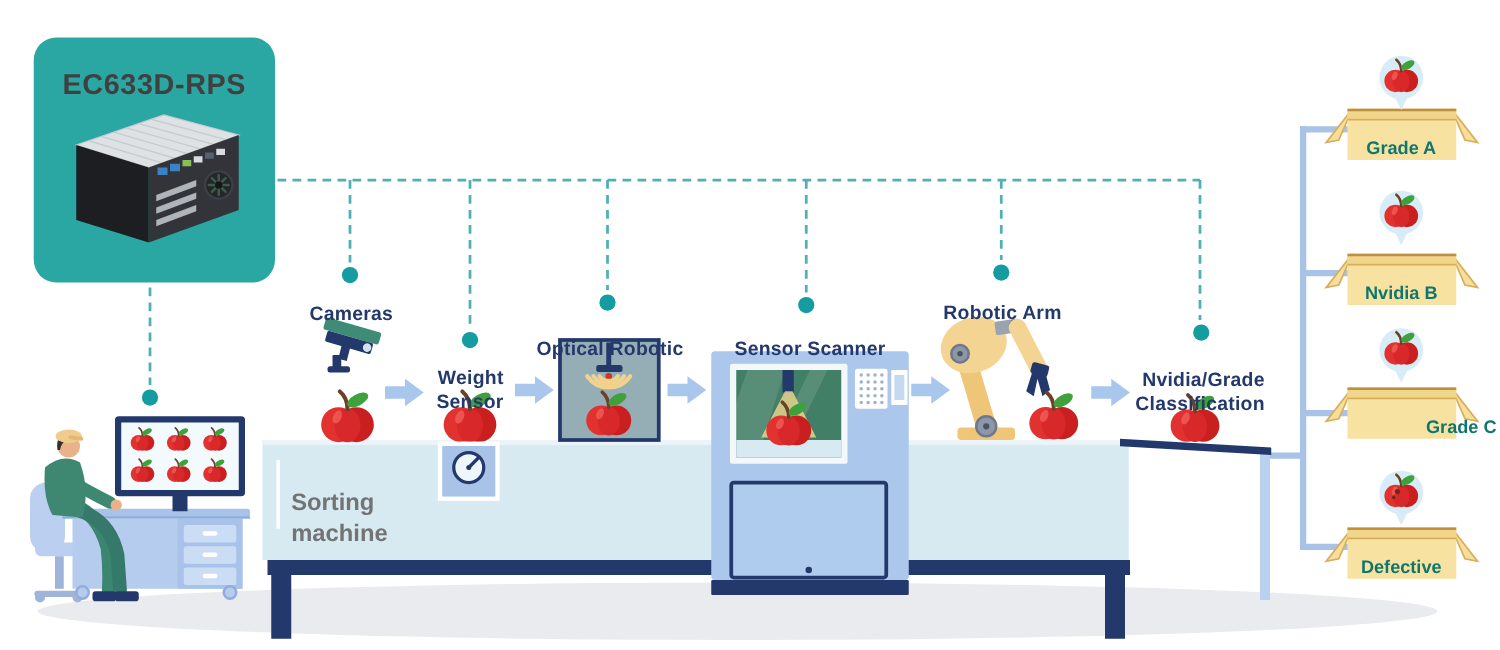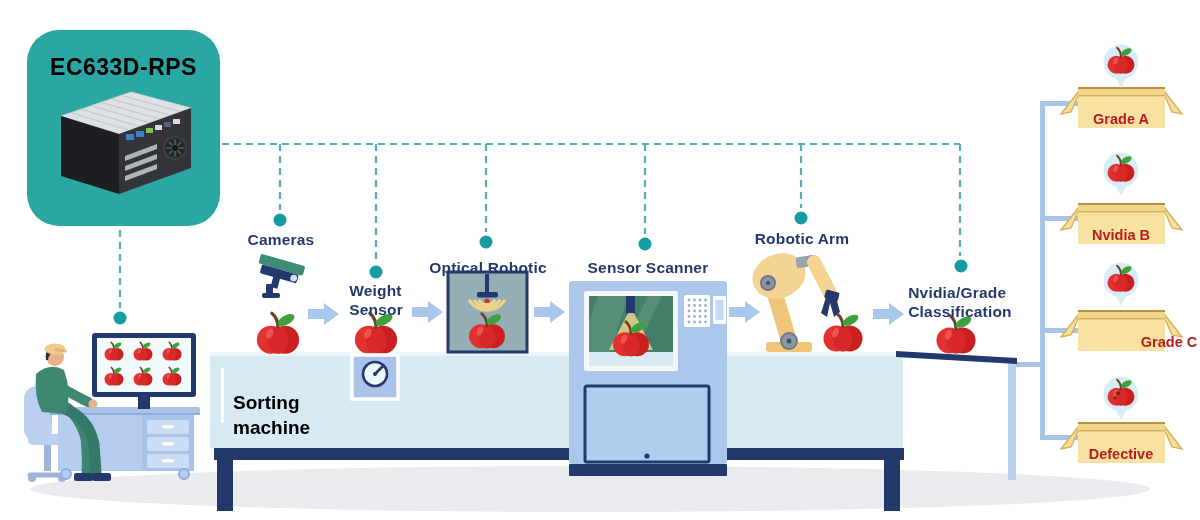--- a/index.html
+++ b/index.html
@@ -4,44 +4,44 @@
 <style>
   html,body{margin:0;padding:0;background:#fff;}
   .canvas{
     position:relative;width:1200px;height:520px;overflow:hidden;background:#ffffff;
     font-family:"Liberation Sans",sans-serif;
   }
   .gfx{position:absolute;left:0;top:0;z-index:1;}
   
   .device-card{
     position:absolute;left:27px;top:30px;width:193px;height:196px;z-index:2;
-    background:#2aa7a2;border-radius:32px;text-align:center;color:#000000;
+    background:#2aa7a2;border-radius:18px;text-align:center;color:#404040;
   }
   .card-title{margin-top:24px;font-size:23px;font-weight:bold;letter-spacing:.5px;}
   .card-subtitle{margin-top:3px;font-size:16px;}
   .card-computer{margin-top:1px;}
   
   .lbl{
     position:absolute;z-index:2;transform:translateX(-50%);
     color:#24396b;font-weight:bold;font-size:15.5px;line-height:19px;
-    text-align:left;white-space:pre-line;letter-spacing:.2px;
+    text-align:right;white-space:pre-line;letter-spacing:.2px;margin-top:12px;
   }
   .lbl-cameras{left:281px;top:230px;}
   .lbl-weight{left:376px;top:281px;}
   .lbl-optical{left:488px;top:258px;}
   .lbl-laser{left:648px;top:258px;}
   .lbl-robotic{left:802px;top:229px;}
   .lbl-quality{left:960px;top:283px;}
   .machine-label{
     position:absolute;left:233px;top:390px;z-index:2;
-    color:#000000;font-weight:bold;font-size:19px;line-height:25px;white-space:pre-line;
+    color:#737373;font-weight:bold;font-size:19px;line-height:25px;white-space:pre-line;
   }
   .grade-label{
     position:absolute;z-index:2;left:1121px;transform:translateX(-50%);
-    color:#b91c1c;font-weight:bold;font-size:14.5px;white-space:nowrap;
+    color:#0f766e;font-weight:bold;font-size:14.5px;white-space:nowrap;
   }
   .grade-a{top:111px;} .grade-b{top:227px;} .grade-c{top:334px;margin-left:48px;} .grade-d{top:446px;}
 </style>
 </head>
 <body>
 
 <div class="canvas">
 
   <svg class="gfx" width="1200" height="520" viewBox="0 0 1200 520">
     <defs>

